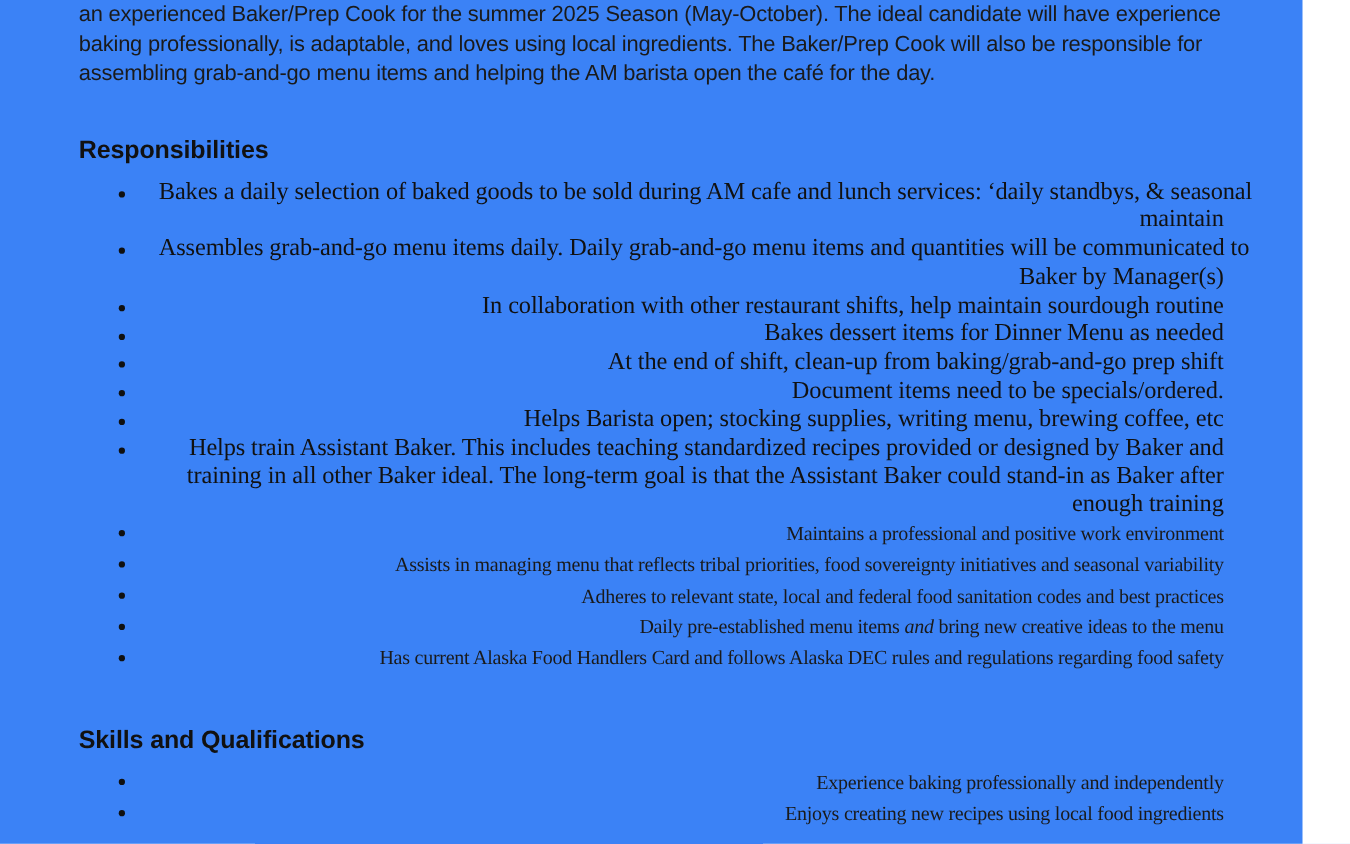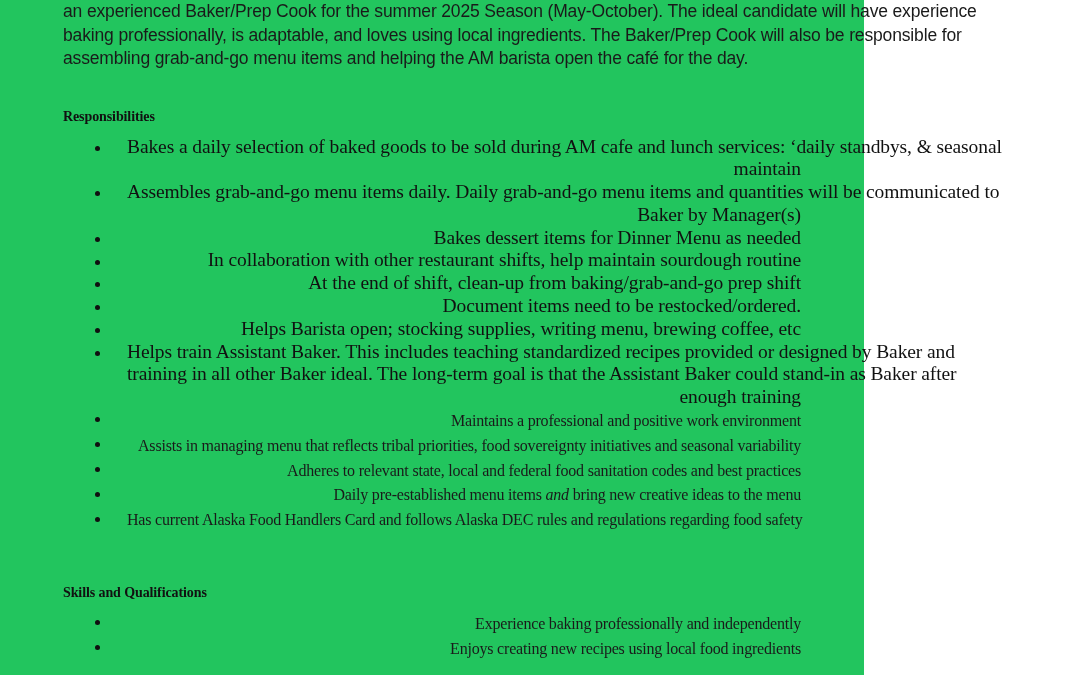--- a/index.html
+++ b/index.html
@@ -12,23 +12,23 @@
     width: 1080px;
     height: 675px;
     overflow: hidden;
     font-family: "Liberation Sans", sans-serif;
     color: #171717;
     -webkit-font-smoothing: antialiased;
   }
 
   #page {
     position: relative;
-    width: 864px;
+    width: 1042px;
     height: 675px;
-    background: #22c55e;
+    background: #3b82f6;
     box-sizing: border-box;
     padding: 0 63px 0 63px;
   }
 
   
   .intro {
     font-family: "Liberation Sans", sans-serif;
     font-size: 17.5px;
     line-height: 23.5px;
     letter-spacing: -0.15px;
@@ -36,28 +36,28 @@
     margin: 0;
     padding-top: 0;
     width: 955px;
   }
   .intro .line {
     white-space: nowrap;
   }
 
   
   .section-heading {
-    font-family: Liberation Serif, serif;
+    font-family: Liberation Sans, sans-serif;
     font-weight: bold;
-    font-size: 14px;
+    font-size: 20px;
     letter-spacing: -0.1px;
     color: #111111;
   }
   #resp-heading { margin-top: 38px; }
-  #skills-heading { margin-top: 16px; }
+  #skills-heading { margin-top: 5px; }
 
   
   ul.bullets {
     list-style: none;
     margin: 0;
     padding: 0;
     text-align: right;
   }
   ul.bullets > li {
     position: relative;
@@ -128,36 +128,36 @@
     </li>
 
     <li class="serif-item">
       <span class="dot"></span>
       <span class="txt nowrap">Assembles grab-and-go menu items daily.  Daily grab-and-go menu items and quantities will be communicated to</span>
       <span class="txt nowrap">Baker by Manager(s)</span>
     </li>
 
     <li class="serif-item">
       <span class="dot"></span>
+      <span class="txt nowrap">In collaboration with other restaurant shifts, help maintain sourdough routine</span>
+    </li>
+
+    <li class="serif-item">
+      <span class="dot"></span>
       <span class="txt nowrap">Bakes dessert items for Dinner Menu as needed</span>
     </li>
 
     <li class="serif-item">
       <span class="dot"></span>
-      <span class="txt nowrap">In collaboration with other restaurant shifts, help maintain sourdough routine</span>
-    </li>
-
-    <li class="serif-item">
-      <span class="dot"></span>
       <span class="txt nowrap">At the end of shift, clean-up from baking/grab-and-go prep shift</span>
     </li>
 
     <li class="serif-item">
       <span class="dot"></span>
-      <span class="txt nowrap">Document items need to be restocked/ordered.</span>
+      <span class="txt nowrap">Document items need to be specials/ordered.</span>
     </li>
 
     <li class="serif-item">
       <span class="dot"></span>
       <span class="txt nowrap">Helps Barista open; stocking supplies, writing menu, brewing coffee, etc</span>
     </li>
 
     <li class="serif-item">
       <span class="dot"></span>
       <span class="txt nowrap">Helps train Assistant Baker.  This includes teaching standardized recipes provided or designed by Baker and</span>

